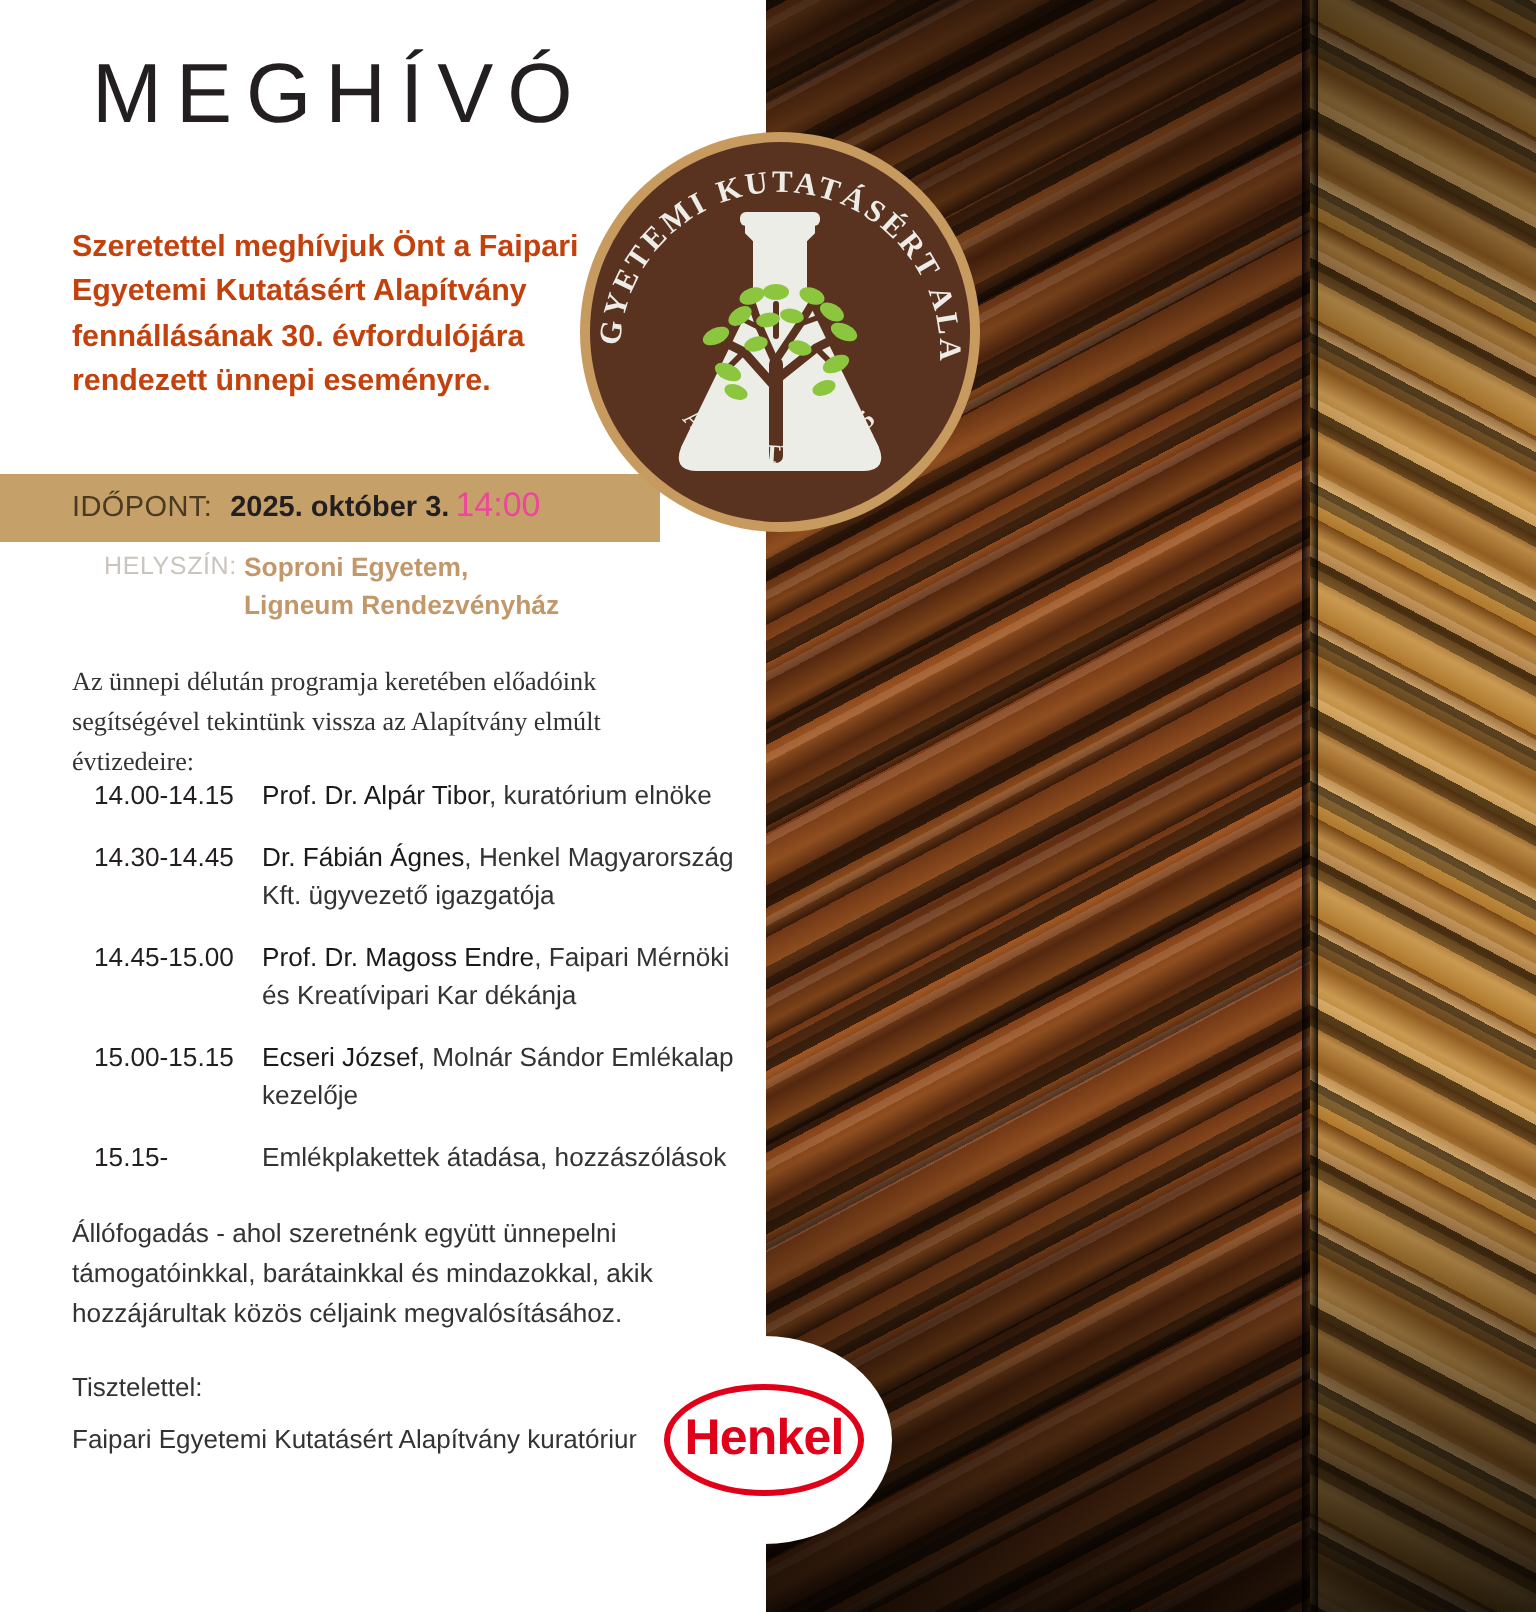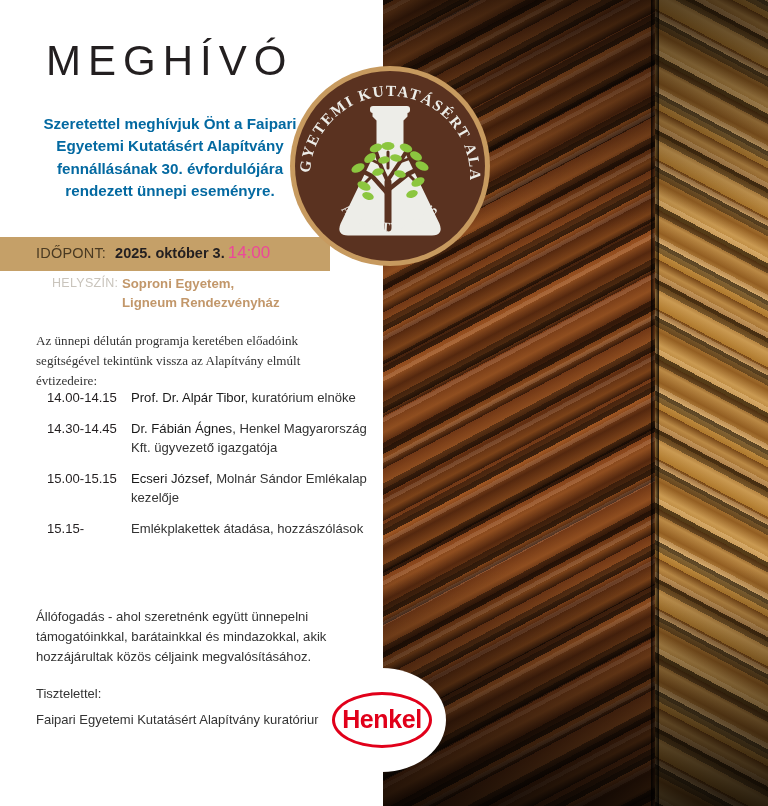--- a/index.html
+++ b/index.html
@@ -38,24 +38,24 @@
     background:linear-gradient(90deg,rgba(0,0,0,.85),rgba(0,0,0,.25),rgba(0,0,0,.85));}
   .wood-shade-top{position:absolute;left:0;top:0;width:385px;height:230px;
     background:linear-gradient(180deg,rgba(0,0,0,.55),rgba(0,0,0,0));pointer-events:none;}
   .wood-shade-bottom{position:absolute;left:0;bottom:0;width:385px;height:240px;
     background:linear-gradient(0deg,rgba(0,0,0,.78),rgba(0,0,0,0));pointer-events:none;}
 
   
   .panel{position:absolute;left:0;top:0;width:383px;height:806px;background:#fff;}
 
   .title{position:absolute;left:46px;top:26px;font-size:42px;letter-spacing:7px;
-    font-weight:300;color:#231f20;line-height:1;white-space:nowrap;margin-top:14px;}
+    font-weight:300;color:#231f20;line-height:1;white-space:nowrap;}
 
   .lead{position:absolute;left:36px;top:113px;width:268px;font-size:15.2px;line-height:1.47;
-    font-weight:bold;color:#0369a1;text-align:center;}
+    font-weight:bold;color:#c2410c;}
 
   
   .date-bar{position:absolute;left:0;top:237px;width:330px;height:34px;background:#c5a068;}
   .date-row{position:absolute;left:36px;top:243px;white-space:nowrap;}
   .date-label{font-size:14.5px;color:#4a3a22;letter-spacing:.2px;}
   .date-value-bold{font-size:14.5px;color:#231f20;font-weight:bold;margin-left:9px;}
   .date-value-time{font-size:17px;color:#ec4899;margin-left:3px;}
 
   .venue-row{position:absolute;left:36px;top:276px;}
   .venue-label{position:absolute;left:16px;top:0;font-size:12.5px;color:#c9c4bc;letter-spacing:.3px;}
@@ -123,20 +123,24 @@
   <div class="intro">Az ünnepi délután programja keretében előadóink segítségével tekintünk vissza az Alapítvány elmúlt évtizedeire:</div>
 
   <div class="program" id="program-list">
       <div class="prog-row">
         <div class="prog-time">14.00-14.15</div>
         <div class="prog-desc"><b>Prof. Dr. Alpár Tibor</b><span>, kuratórium elnöke</span></div>
       </div>
       <div class="prog-row">
         <div class="prog-time">14.30-14.45</div>
         <div class="prog-desc"><b>Dr. Fábián Ágnes</b><span>, Henkel Magyarország Kft. ügyvezető igazgatója</span></div>
+      </div>
+      <div class="prog-row">
+        <div class="prog-time">14.45-15.00</div>
+        <div class="prog-desc"><b>Prof. Dr. Magoss Endre</b><span>, Faipari Mérnöki és Kreatívipari Kar dékánja</span></div>
       </div>
       <div class="prog-row">
         <div class="prog-time">15.00-15.15</div>
         <div class="prog-desc"><b>Ecseri József,</b><span> Molnár Sándor Emlékalap kezelője</span></div>
       </div>
       <div class="prog-row">
         <div class="prog-time">15.15-</div>
         <div class="prog-desc"><span>Emlékplakettek átadása, hozzászólások</span></div>
       </div>
     </div>

